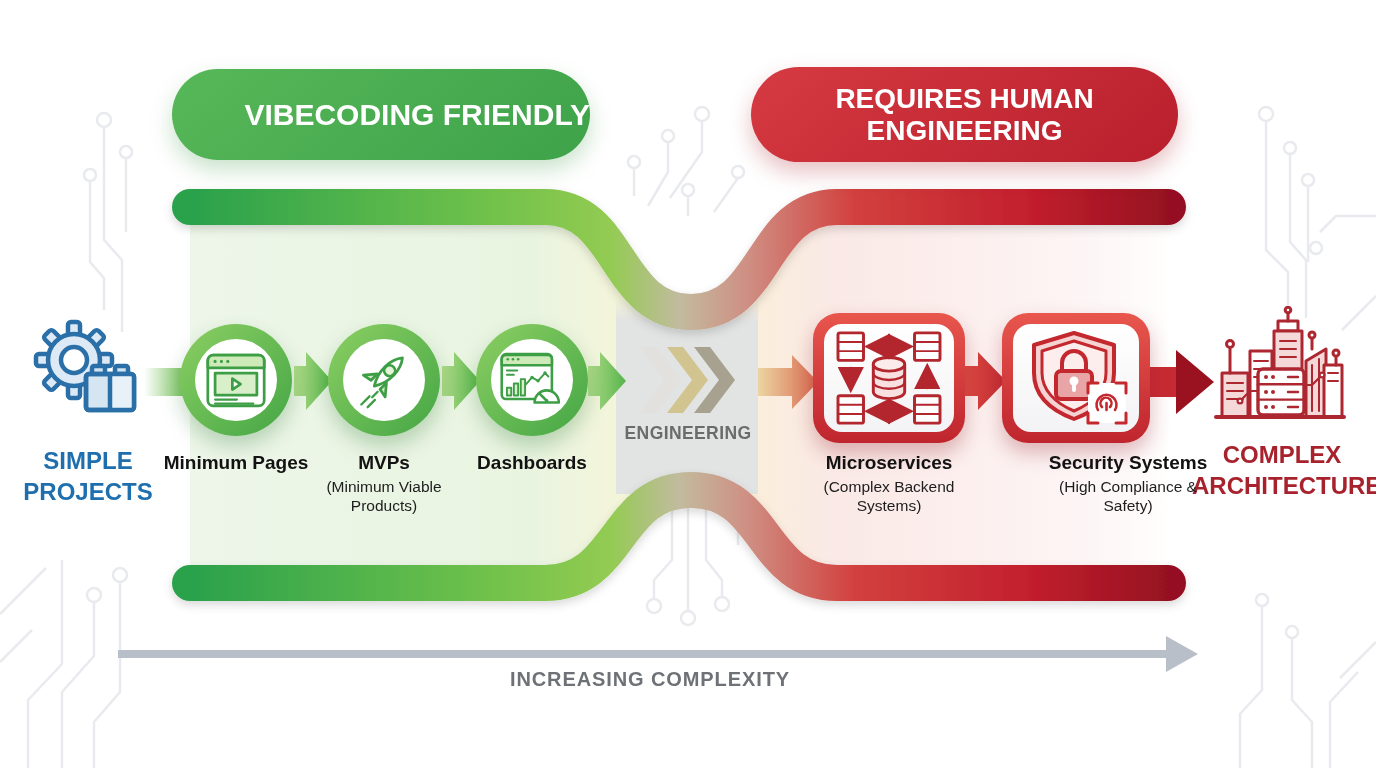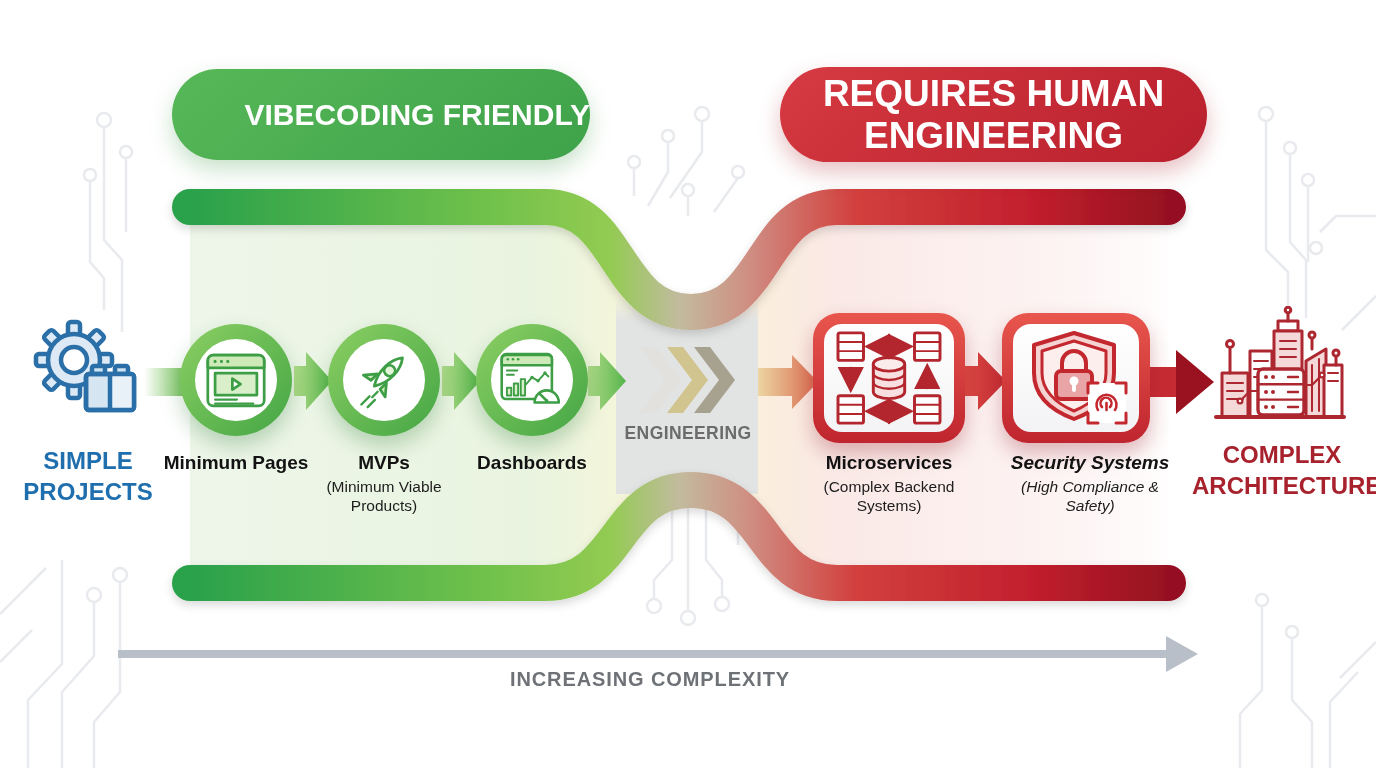--- a/index.html
+++ b/index.html
@@ -4,23 +4,23 @@
 <style>
   html,body{margin:0;padding:0;background:#fff;}
   .canvas{position:relative;width:1376px;height:768px;overflow:hidden;background:#ffffff;
           font-family:"Liberation Sans",sans-serif;}
   .bg{position:absolute;left:0;top:0;z-index:1;}
   .pill{position:absolute;z-index:5;display:flex;align-items:center;justify-content:flex-end;
         color:#fff;font-weight:bold;text-align:center;}
   .pill-green{left:172px;top:69px;width:418px;height:91px;border-radius:46px;
         background:linear-gradient(140deg,#57b858,#3ea24a);box-shadow:0 10px 22px rgba(60,150,70,.28);
         font-size:30px;}
-  .pill-red{left:780px;top:67px;width:427px;height:95px;border-radius:48px;
+  .pill-red{left:751px;top:67px;width:427px;height:95px;border-radius:48px;
         background:linear-gradient(140deg,#d63a42,#b81f2c);box-shadow:0 10px 22px rgba(170,30,40,.28);
-        font-size:37px;line-height:1.12;padding:0 26px;box-sizing:border-box;}
+        font-size:28px;line-height:1.12;padding:0 26px;box-sizing:border-box;}
   .ep-icon{position:absolute;z-index:5;}
   .ep-label{position:absolute;z-index:5;font-weight:bold;font-size:24px;line-height:1.28;text-align:center;}
   .ep-label.blue{left:6px;width:164px;top:446px;color:#1f6fae;}
   .ep-label.red{left:1192px;width:180px;top:440px;color:#a8222d;}
   .circle{position:absolute;z-index:5;width:112px;height:112px;border-radius:50%;
         background:linear-gradient(135deg,#8ccf63,#44a645);box-shadow:0 10px 20px rgba(40,120,50,.28);
         display:flex;align-items:center;justify-content:center;}
   .circle .inner{width:82px;height:82px;border-radius:50%;background:#fff;
         display:flex;align-items:center;justify-content:center;}
   .rbox{position:absolute;z-index:5;border-radius:26px;
@@ -31,21 +31,21 @@
   .stage-label .t{font-weight:bold;font-size:19px;line-height:1.2;}
   .stage-label .s{font-size:15.5px;line-height:1.25;color:#1d1d1d;margin-top:2px;}
   .transition-label{position:absolute;z-index:5;left:613px;width:150px;top:423px;text-align:center;
         color:#6b6b6b;font-weight:bold;font-size:17.5px;letter-spacing:.4px;}
   .axis-label{position:absolute;z-index:5;left:350px;width:600px;top:668px;text-align:center;
         color:#6e7276;font-weight:bold;font-size:20px;letter-spacing:.9px;}
   .lp-landing{left:161px;width:150px;}
   .lp-mvps{left:299px;width:170px;}
   .lp-dash{left:452px;width:160px;}
   .lp-micro{left:799px;width:180px;}
-  .lp-sec{left:995px;width:190px;font-style:italic;}
+  .lp-sec{left:1033px;width:190px;}
 </style>
 </head>
 <body>
 
 <div class="canvas">
 
   <svg class="bg" width="1376" height="768" viewBox="0 0 1376 768">
     <defs>
       <linearGradient id="bandGrad" x1="190" x2="1168" gradientUnits="userSpaceOnUse">
         <stop offset="0" stop-color="#2aa14b"></stop>

